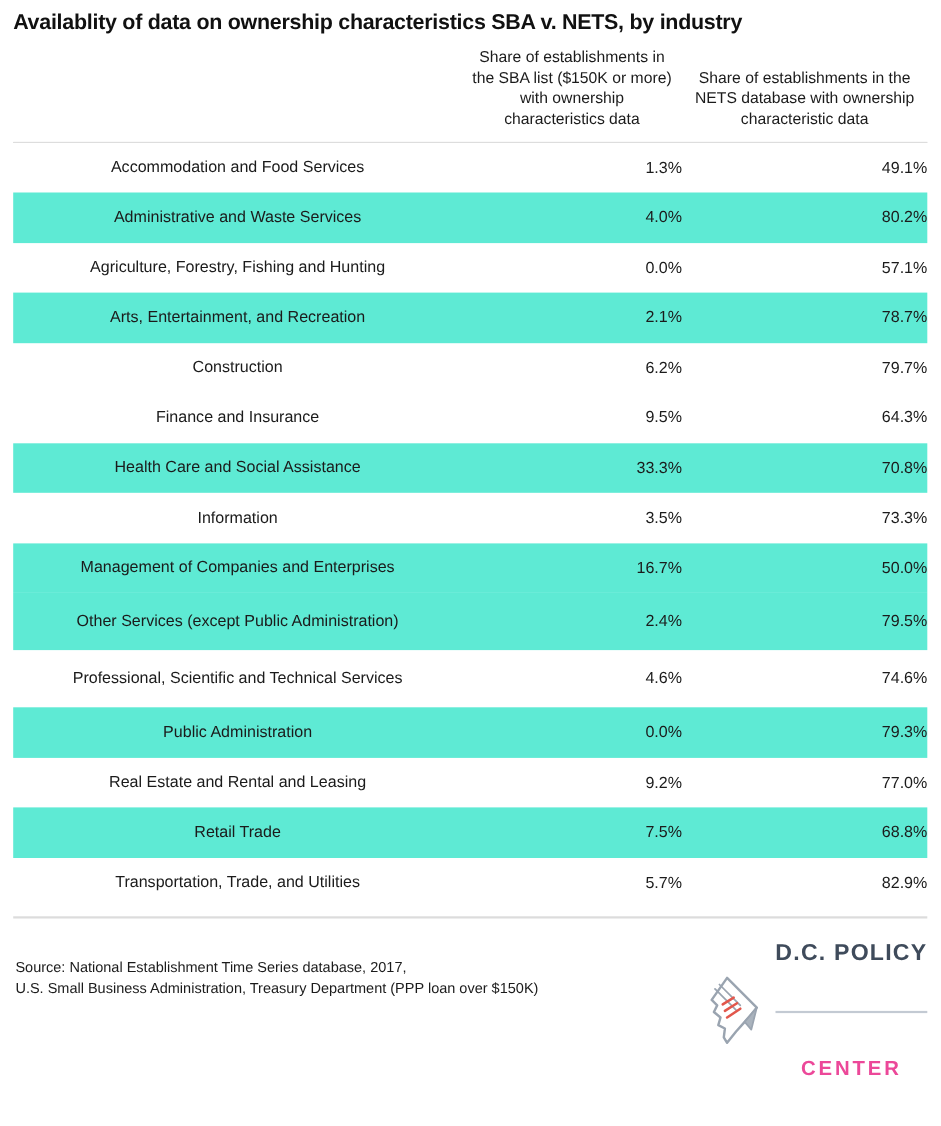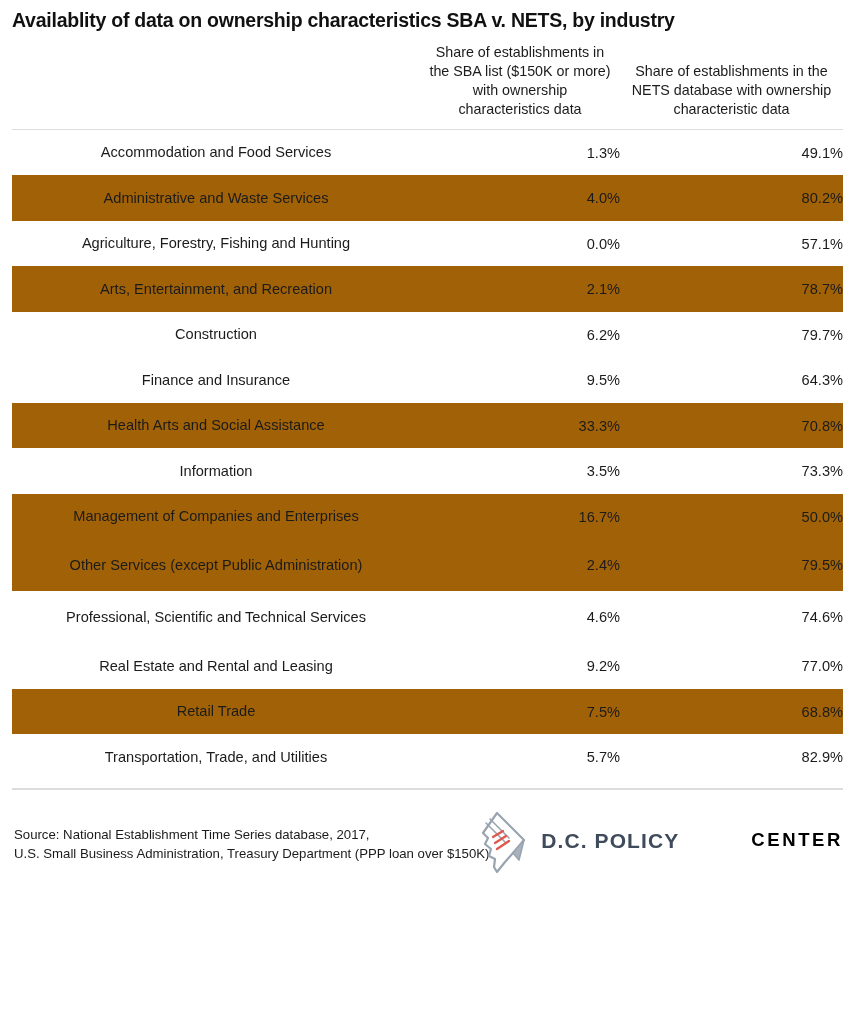--- a/index.html
+++ b/index.html
@@ -64,21 +64,21 @@
     padding: 0;
     height: 1px;
     border-bottom: 1px solid #dddddd;
   }
 
   tbody tr.row td {
     padding: 0;
     height: 45.5px;
     vertical-align: middle;
   }
-  tbody tr.row.shaded td { background: #a16207; }
+  tbody tr.row.shaded td { background: #5eead4; }
   tbody tr.row.tall td { height: 52px; }
 
   td.cell-industry {
     font-size: 14.6px;
     color: #1b1b1b;
     padding-left: 2px;
     line-height: 1.28;
     text-align: center;
   }
   td.cell-value {
@@ -118,21 +118,21 @@
     align-items: center;
     gap: 10px;
   }
   .logo-mark {
     width: 56px;
     height: 66px;
     flex: none;
   }
   .logo-text {
     display: flex;
-    flex-direction: row;
+    flex-direction: column;
     align-items: stretch;
     padding-bottom: 2px;
     gap: 36px;
   }
   .logo-top {
     font-size: 21px;
     font-weight: bold;
     letter-spacing: 1.1px;
     color: #3f4b5b;
     line-height: 1.18;
@@ -140,21 +140,21 @@
   }
   .logo-divider {
     height: 1.5px;
     background: #c3cad3;
     margin: 3px 0 3px 0;
   }
   .logo-bottom {
     font-size: 18.5px;
     font-weight: bold;
     letter-spacing: 2.6px;
-    color: #000000;
+    color: #ec4899;
     line-height: 1.18;
     text-align: center;
     white-space: nowrap;
   }
 </style>
 </head>
 <body>
 
 <div class="page">
 
@@ -203,21 +203,21 @@
           <td class="cell-industry">Construction</td>
           <td class="cell-value">6.2%</td>
           <td class="cell-value">79.7%</td>
         </tr>
         <tr class="row">
           <td class="cell-industry">Finance and Insurance</td>
           <td class="cell-value">9.5%</td>
           <td class="cell-value">64.3%</td>
         </tr>
         <tr class="row shaded">
-          <td class="cell-industry">Health Arts and Social Assistance</td>
+          <td class="cell-industry">Health Care and Social Assistance</td>
           <td class="cell-value">33.3%</td>
           <td class="cell-value">70.8%</td>
         </tr>
         <tr class="row">
           <td class="cell-industry">Information</td>
           <td class="cell-value">3.5%</td>
           <td class="cell-value">73.3%</td>
         </tr>
         <tr class="row shaded">
           <td class="cell-industry">Management of Companies and Enterprises</td>
@@ -226,20 +226,25 @@
         </tr>
         <tr class="row shaded tall">
           <td class="cell-industry">Other Services (except Public Administration)</td>
           <td class="cell-value">2.4%</td>
           <td class="cell-value">79.5%</td>
         </tr>
         <tr class="row tall">
           <td class="cell-industry">Professional, Scientific and Technical Services</td>
           <td class="cell-value">4.6%</td>
           <td class="cell-value">74.6%</td>
+        </tr>
+        <tr class="row shaded">
+          <td class="cell-industry">Public Administration</td>
+          <td class="cell-value">0.0%</td>
+          <td class="cell-value">79.3%</td>
         </tr>
         <tr class="row">
           <td class="cell-industry">Real Estate and Rental and Leasing</td>
           <td class="cell-value">9.2%</td>
           <td class="cell-value">77.0%</td>
         </tr>
         <tr class="row shaded">
           <td class="cell-industry">Retail Trade</td>
           <td class="cell-value">7.5%</td>
           <td class="cell-value">68.8%</td>

